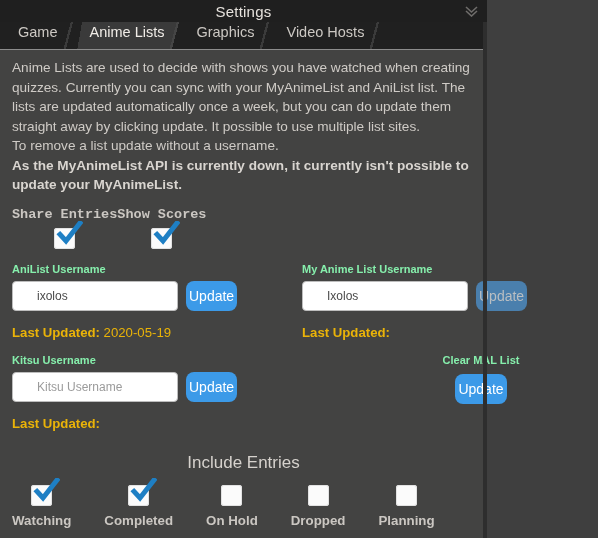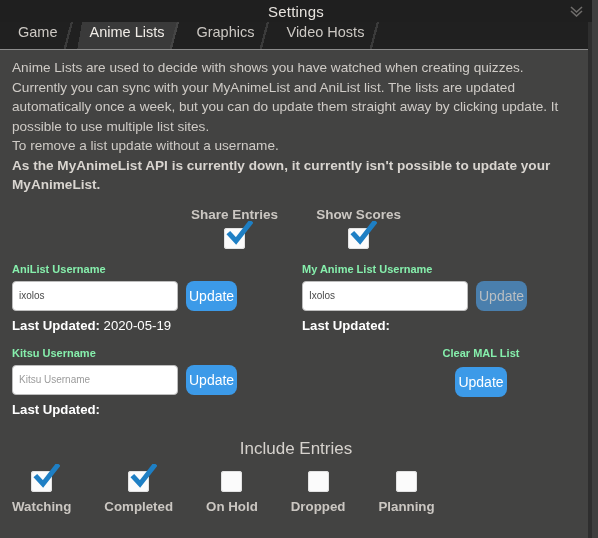--- a/index.html
+++ b/index.html
@@ -9,21 +9,21 @@
   }
   body {
     width: 598px;
     height: 538px;
     overflow: hidden;
     font-family: "Liberation Sans", sans-serif;
     color: #d8d4cf;
     position: relative;
   }
   #app {
-    width: 592px;
+    width: 487px;
     height: 538px;
     position: relative;
     background: #434342;
     box-sizing: border-box;
   }
 
   
   .titlebar {
     height: 22px;
     background: #1f1f1f;
@@ -97,23 +97,22 @@
     color: #cfcbc6;
   }
   .intro .warn {
     font-weight: bold;
     color: #d9d5d0;
   }
 
   
   .top-checks {
     display: flex;
-    justify-content: center;
-    gap: 38px;
     margin-top: 12px;
+    font-family: Liberation Mono, monospace;
   }
   .check-group {
     display: flex;
     flex-direction: column;
     align-items: center;
   }
   .check-group .clabel {
     font-size: 13.5px;
     font-weight: bold;
     color: #cbc7c2;
@@ -157,23 +156,23 @@
     gap: 8px;
   }
   .text-input {
     width: 166px;
     height: 30px;
     box-sizing: border-box;
     border: 1px solid #bdbdbd;
     border-radius: 4px;
     background: #ffffff;
     color: #4a4a4a;
-    font-size: 10px;
+    font-size: 12px;
     font-family: "Liberation Sans", sans-serif;
-    padding: 0 6px;
+    padding: 0 24px;
     outline: none;
   }
   .text-input::placeholder { color: #9b9b9b; }
   .btn {
     border: none;
     border-radius: 8px;
     background: #3c9ae8;
     color: #ffffff;
     font-size: 14px;
     font-family: "Liberation Sans", sans-serif;
@@ -181,22 +180,22 @@
     padding: 0 3px;
     cursor: pointer;
   }
   .btn.disabled {
     background: #4a7fad;
     color: #b9bec2;
     cursor: default;
   }
   .last-updated {
     font-size: 13.2px;
-    color: #ffffff;
-    margin-top: 7px;
+    color: #eab308;
+    margin-top: 14px;
   }
   .last-updated b { font-weight: bold; }
   .last-updated span { font-weight: normal; }
 
   .clear-col {
     display: flex;
     flex-direction: column;
     align-items: center;
     width: 218px;
     margin-left: 70px;

